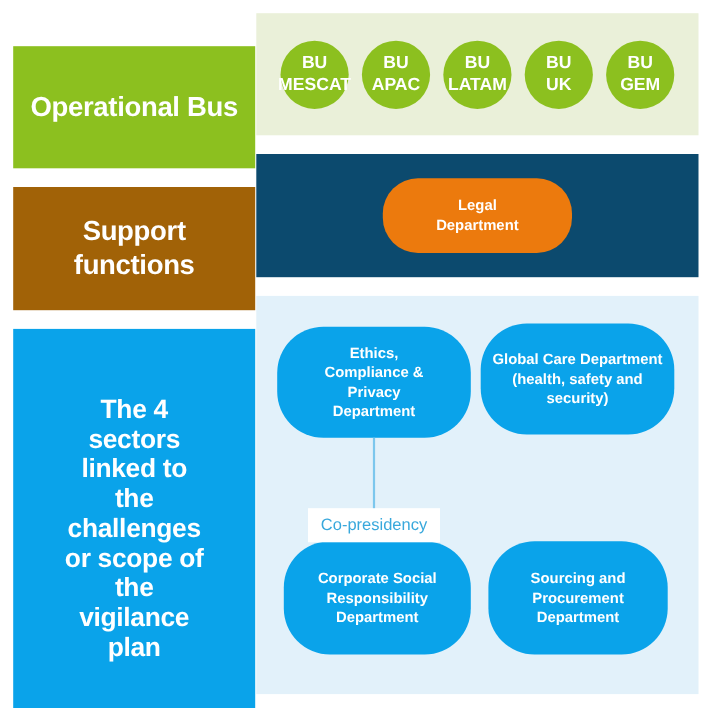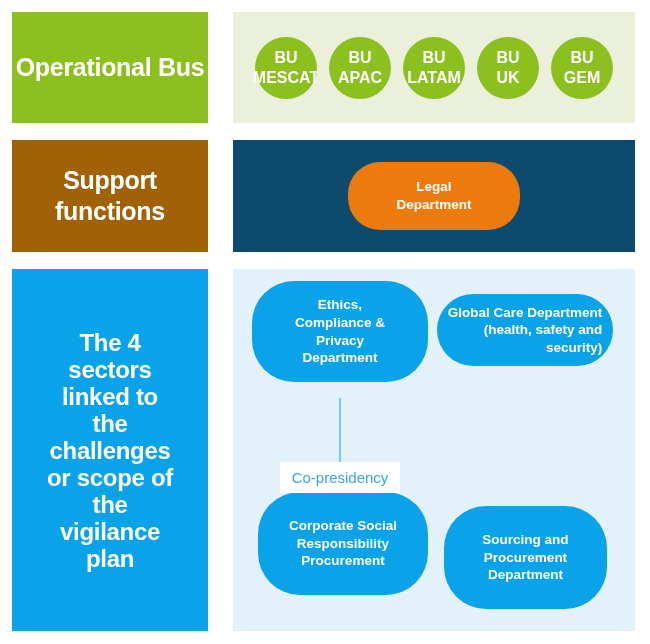--- a/index.html
+++ b/index.html
@@ -2,24 +2,25 @@
 <html><head>
 <meta charset="utf-8">
 <style>
   html,body { margin:0; padding:0; background:#ffffff; }
   .canvas {
     position:relative; width:650px; height:644px; background:#ffffff;
     font-family:"Liberation Sans","DejaVu Sans",sans-serif; overflow:hidden;
   }
   
   .label-box {
-    position:absolute; left:12px; width:196px;
+    position:absolute; left:12px; width:220px;
     display:flex; align-items:center; justify-content:center;
     color:#ffffff; font-weight:bold; text-align:center; white-space:pre-line;
     letter-spacing:-0.3px;
+    margin-top:30px;
   }
   .label-operational { top:12px;  height:111px; background:#8CC01F; font-size:25px; }
   .label-support     { top:140px; height:112px; background:#a16207; font-size:25px; line-height:1.25; }
   .label-vigilance   { top:269px; height:362px; background:#0AA3EA; font-size:24px; line-height:27px; }
   
   .panel { position:absolute; left:233px; width:402px; }
   .panel-operational {
     top:12px; height:111px; background:#EAF0D9;
     display:flex; align-items:center; justify-content:center; gap:12px;
   }
@@ -41,24 +42,24 @@
   }
   .pill-legal { width:172px; height:68px; }
   .pill-audit { width:160px; height:74px; }
   .panel-vigilance { top:269px; height:362px; background:#E2F1FA; }
   .vig-pill {
     position:absolute; background:#0AA3EA; color:#ffffff; font-weight:bold;
     font-size:13.5px; line-height:1.3; border-radius:42px;
     display:flex; align-items:center; justify-content:center;
     text-align:center; white-space:pre-line;
   }
-  .pill-ethics   { left:19px;  top:12px;  width:176px; height:101px; }
-  .pill-global   { left:204px; top:25px;  width:176px; height:72px;text-align:right;  }
+  .pill-ethics   { left:19px;  top:28px;  width:176px; height:101px; }
+  .pill-global   { left:204px; top:25px;  width:176px; height:101px;  }
   .pill-csr      { left:25px;  top:223px; width:170px; height:103px; }
-  .pill-sourcing { left:211px; top:237px; width:163px; height:103px; }
+  .pill-sourcing { left:211px; top:223px; width:163px; height:103px; }
   .connector-line {
     position:absolute; left:106px; top:129px; width:2px; height:94px;
     background:#7CC7ED; z-index:1;
   }
   .copresidency-box {
     position:absolute; left:47px; top:163px; width:120px; height:31px;
     background:#ffffff; color:#38A8DC; font-size:15px;
     display:flex; align-items:center; justify-content:center; z-index:2;margin-top:30px;
   }
 </style>
@@ -102,19 +103,19 @@
     <div class="vig-pill pill-ethics">Ethics,
 Compliance &amp;
 Privacy
 Department</div>
     <div class="vig-pill pill-global">Global Care Department
 (health, safety and
 security)</div>
     <div class="copresidency-box">Co-presidency</div>
     <div class="vig-pill pill-csr">Corporate Social
 Responsibility
-Procurement</div>
+Department</div>
     <div class="vig-pill pill-sourcing">Sourcing and
 Procurement
 Department</div>
   </div>
 
 </div>
 
 </body></html>

